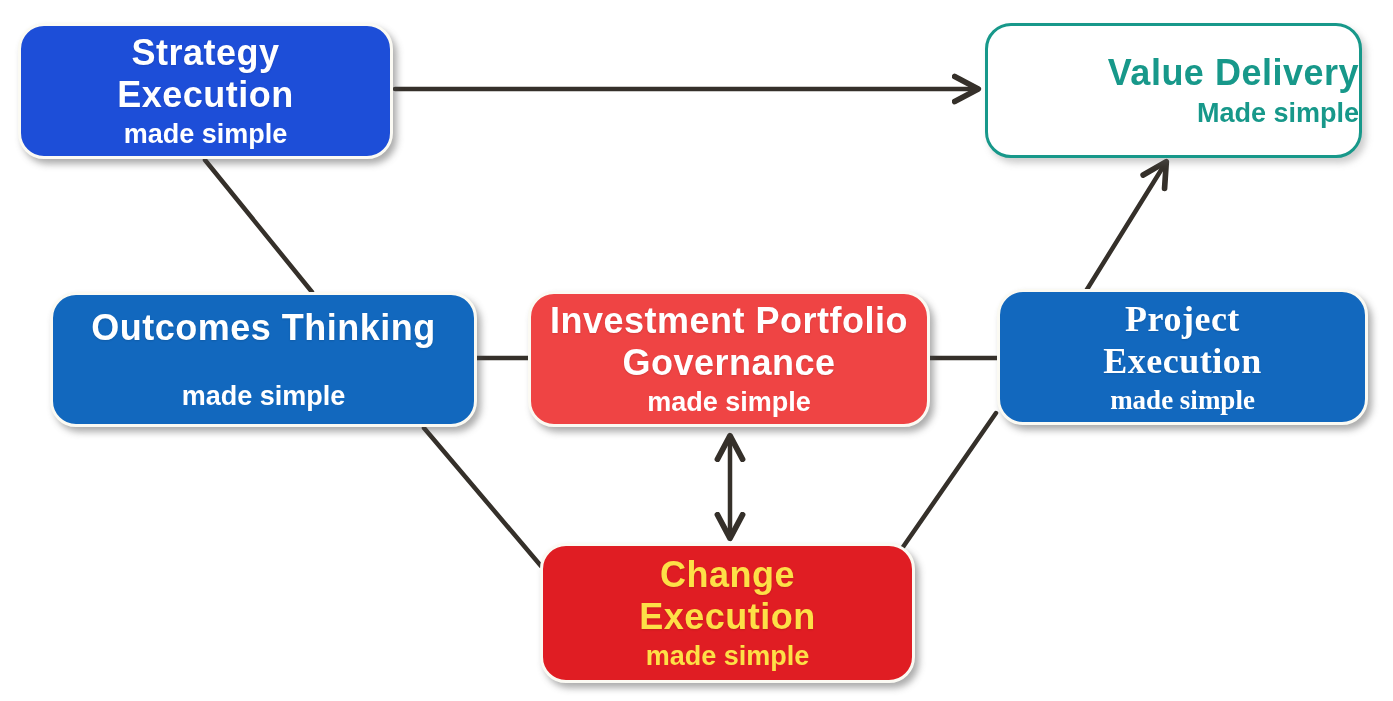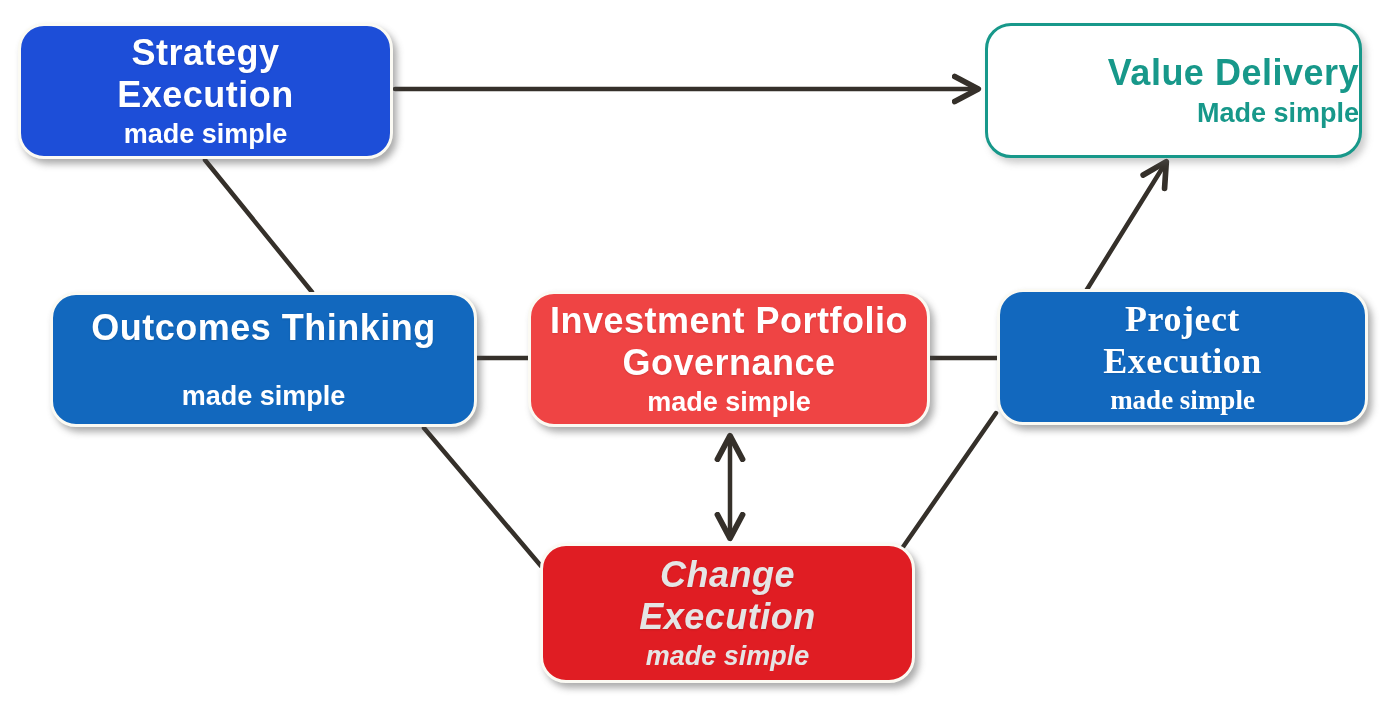--- a/index.html
+++ b/index.html
@@ -71,19 +71,19 @@
     <div class="title">Governance</div>
     <div class="sub">made simple</div>
   </div>
 
   <div class="node" id="node-governance" style="background: rgb(18, 104, 190); color: rgb(255, 255, 255); font-family: Liberation Serif, serif;">
     <div class="title">Project</div>
     <div class="title">Execution</div>
     <div class="sub">made simple</div>
   </div>
 
-  <div class="node" id="node-change" style="background: rgb(224, 29, 35); color: #e5e5e5; font-style: italic;">
+  <div class="node" id="node-change" style="background: rgb(224, 29, 35); color: #fde047;">
     <div class="title">Change</div>
     <div class="title">Execution</div>
     <div class="sub">made simple</div>
   </div>
 
 </div>
 
 </body></html>

